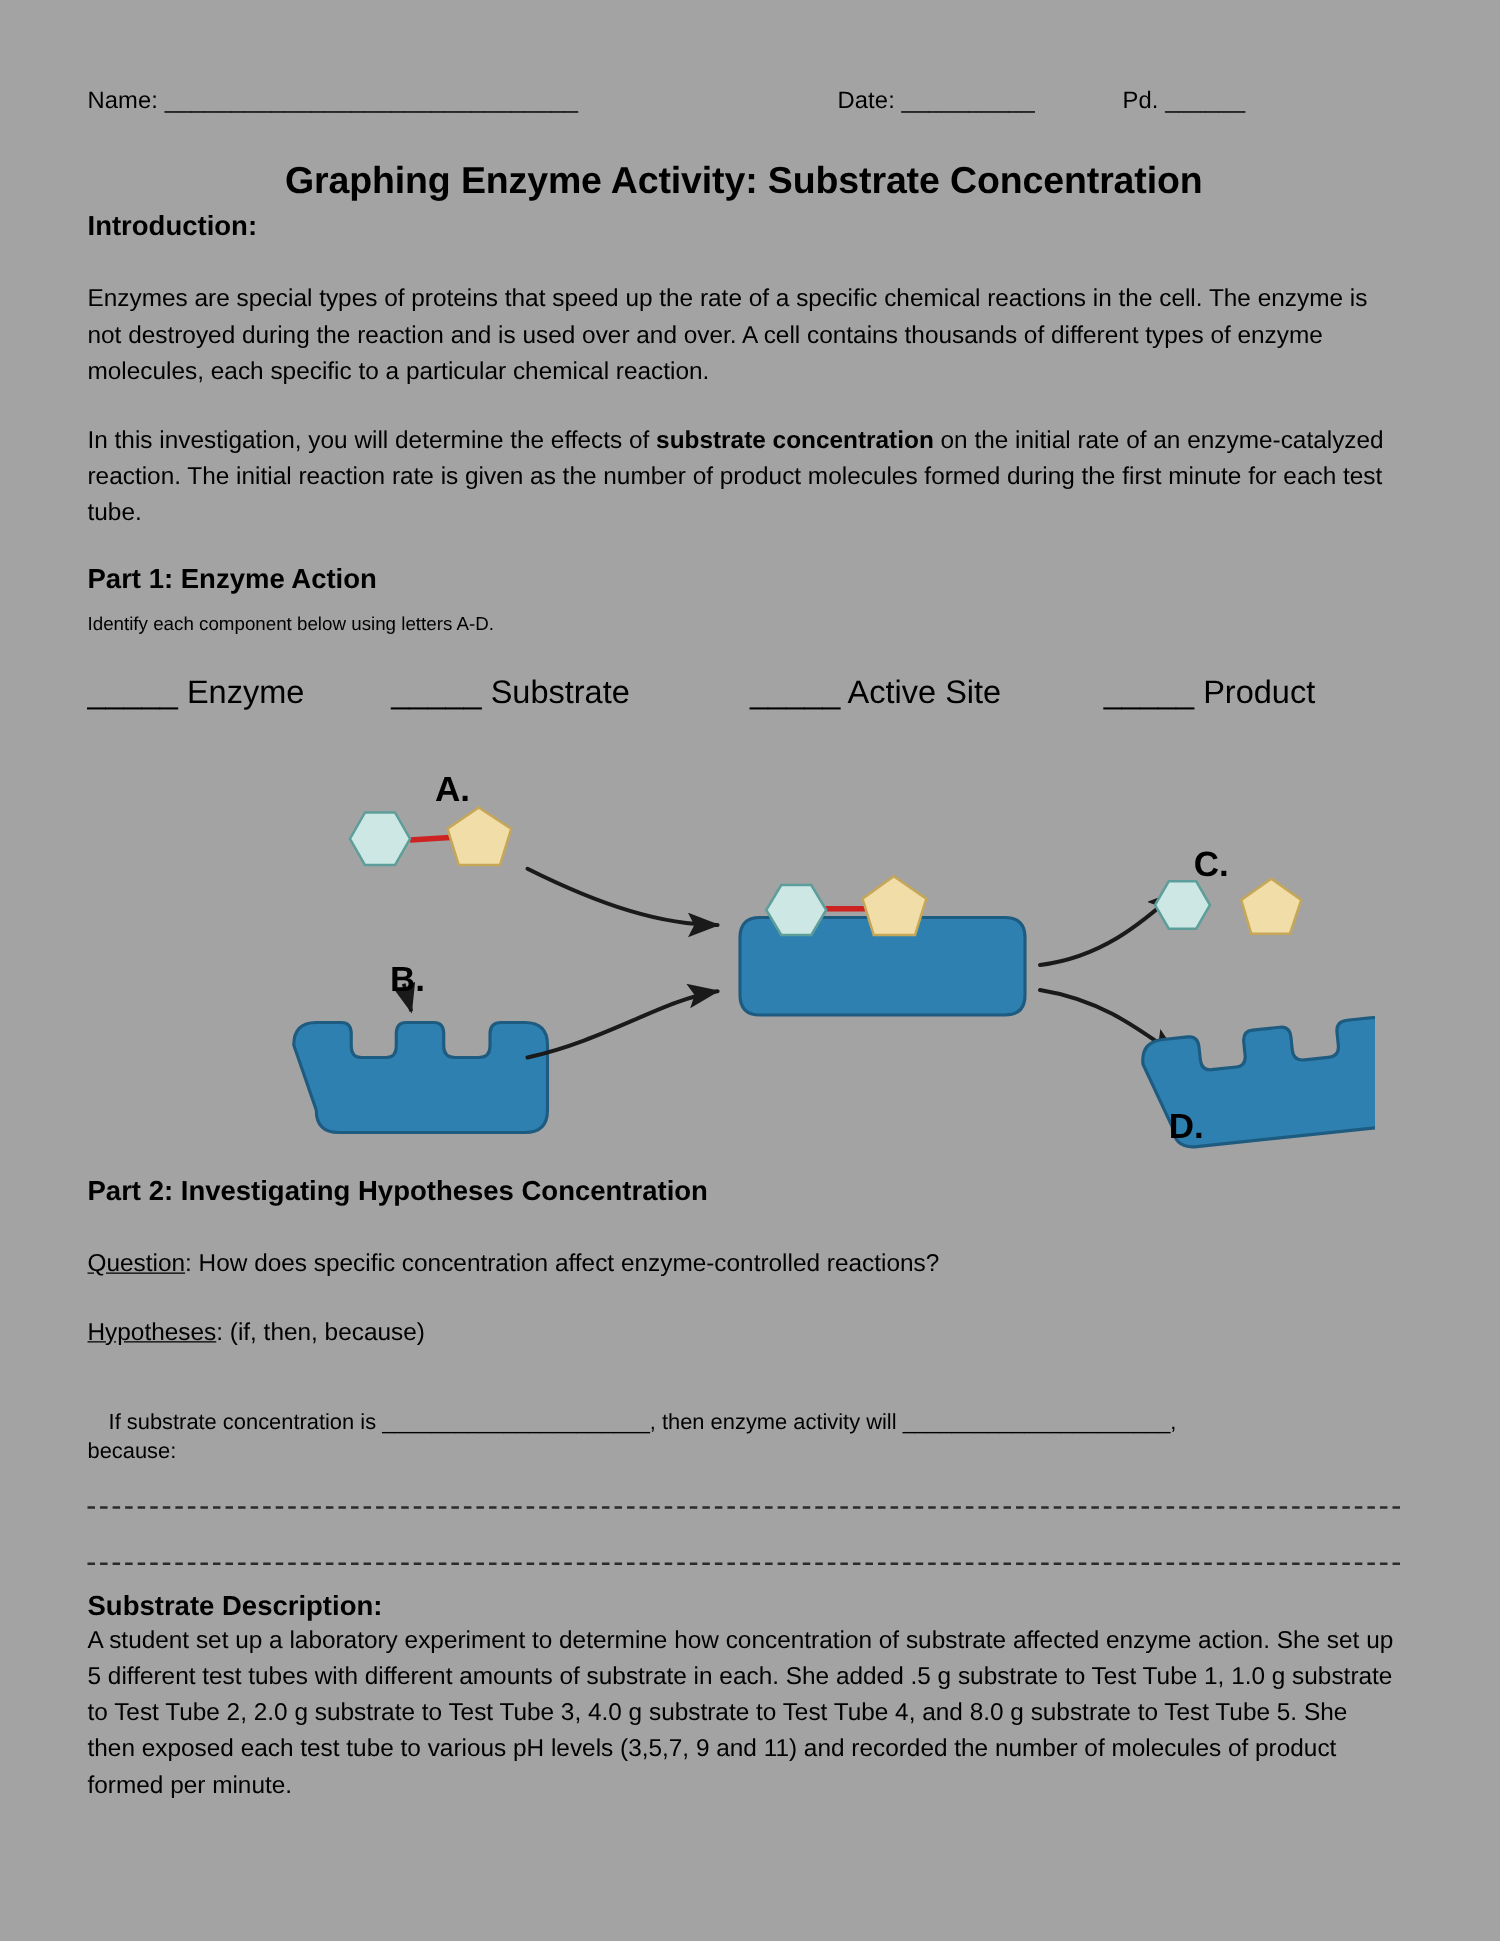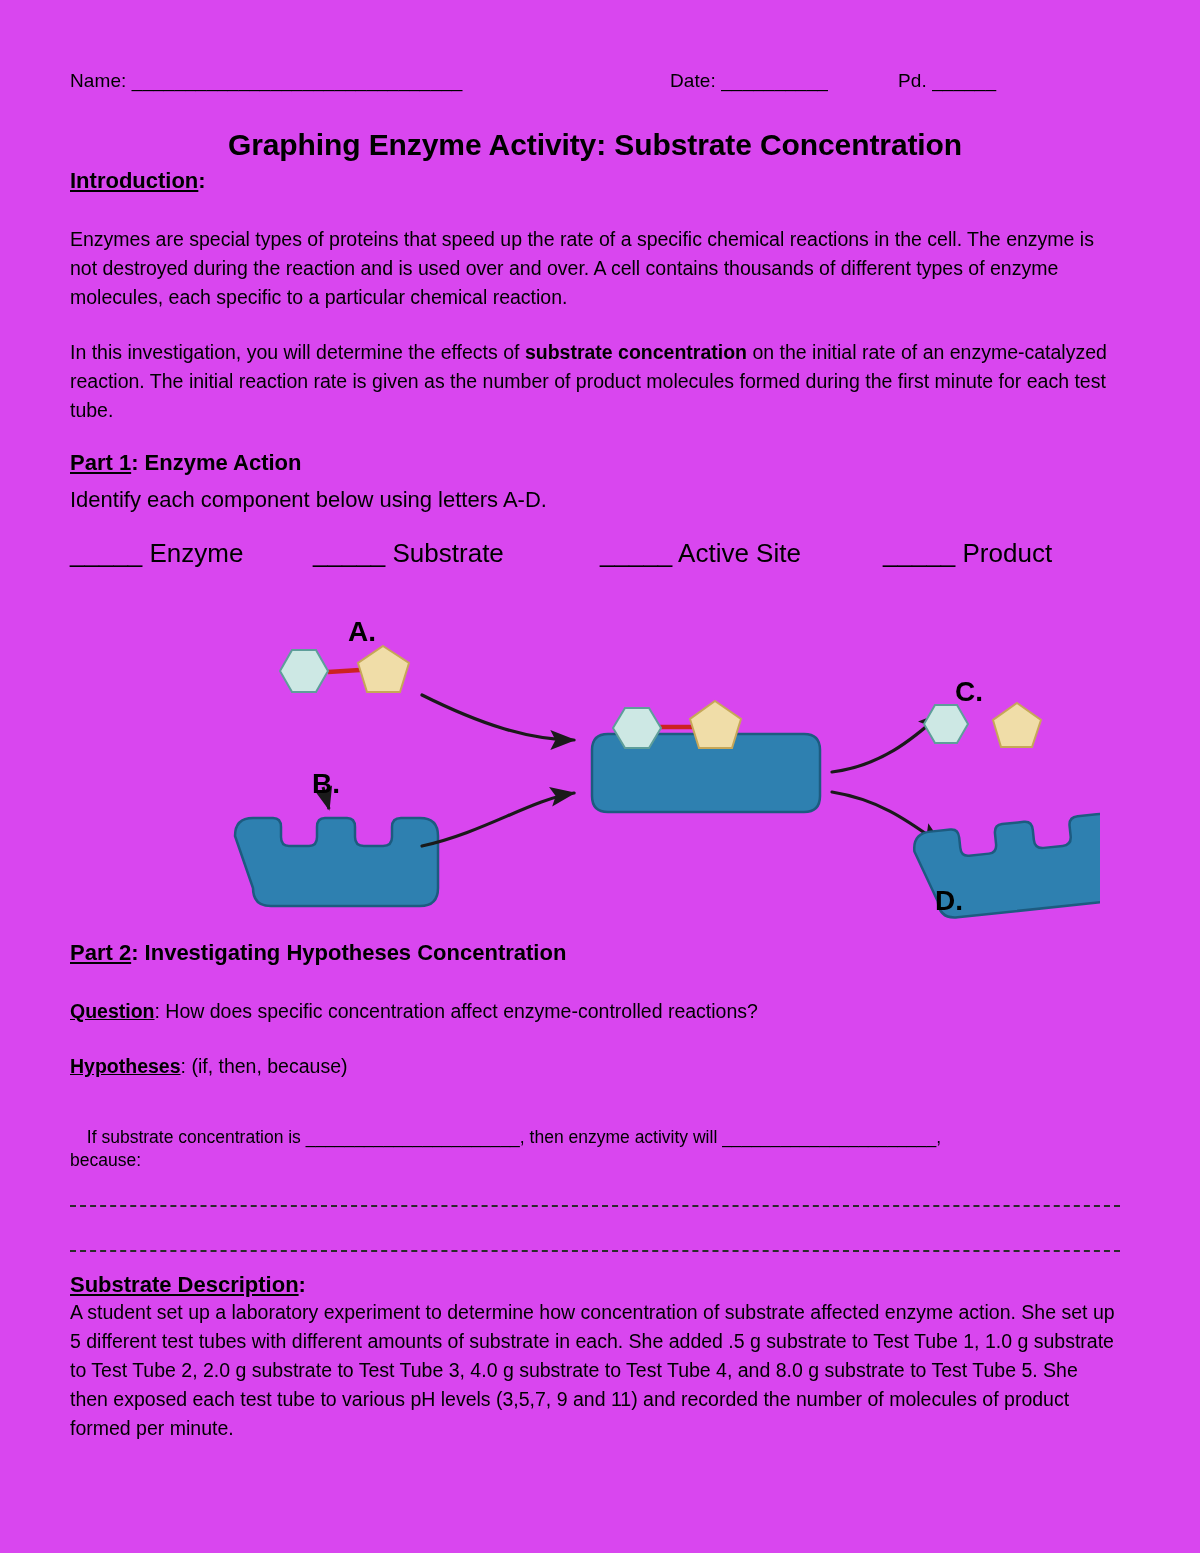--- a/index.html
+++ b/index.html
@@ -8,21 +8,21 @@
     background: #ffffff;
   }
   body {
     font-family: "Liberation Sans", sans-serif;
     color: #000000;
   }
   #page {
     position: relative;
     width: 1200px;
     height: 1553px;
-    background: #d946ef;
+    background: #a3a3a3;
     overflow: hidden;
   }
   .sheet {
     position: absolute;
     left: 70px;
     top: 0;
     width: 1050px;
   }
 
   
@@ -50,38 +50,38 @@
     font-weight: bold;
     letter-spacing: -0.1px;
   }
 
   
   .sec-head {
     position: absolute;
     font-size: 22px;
     font-weight: bold;
   }
-  .sec-head .u { text-decoration: underline; }
+  .sec-head .u { }
 
   .h-intro     { left: 0; top: 168px; }
   .h-part1     { left: 0; top: 450px; }
   .h-part2     { left: 0; top: 940px; }
   .h-expdesc   { left: 0; top: 1272px; }
 
   
   .para {
     position: absolute;
     font-size: 19.5px;
     line-height: 29px;
     width: 1050px;
     text-align: left;
   }
   .p-intro1 { left: 0; top: 225px; }
   .p-intro2 { left: 0; top: 338px; }
-  .p-ident  { left: 0; top: 485px; font-size: 22px; }
+  .p-ident  { left: 0; top: 485px; font-size: 15px; }
   .p-expdesc{ left: 0; top: 1298px; }
 
   b.inline-bold { font-weight: bold; }
 
   
   .idrow {
     position: absolute;
     left: 0;
     top: 538px;
     width: 1050px;
@@ -96,21 +96,21 @@
   .id-4 { left: 813px; }
 
   
   .qline {
     position: absolute;
     font-size: 19.5px;
   }
   .q-question  { left: 0; top: 1000px; }
   .q-hypoth    { left: 0; top: 1055px; }
   .q-question .lbl, .q-hypoth .lbl {
-    font-weight: bold;
+    font-weight: normal;
     text-decoration: underline;
   }
 
   .hypo-line {
     position: absolute;
     left: 12px;
     top: 1110px;
     font-size: 17.5px;
     width: 1040px;
     white-space: pre;

